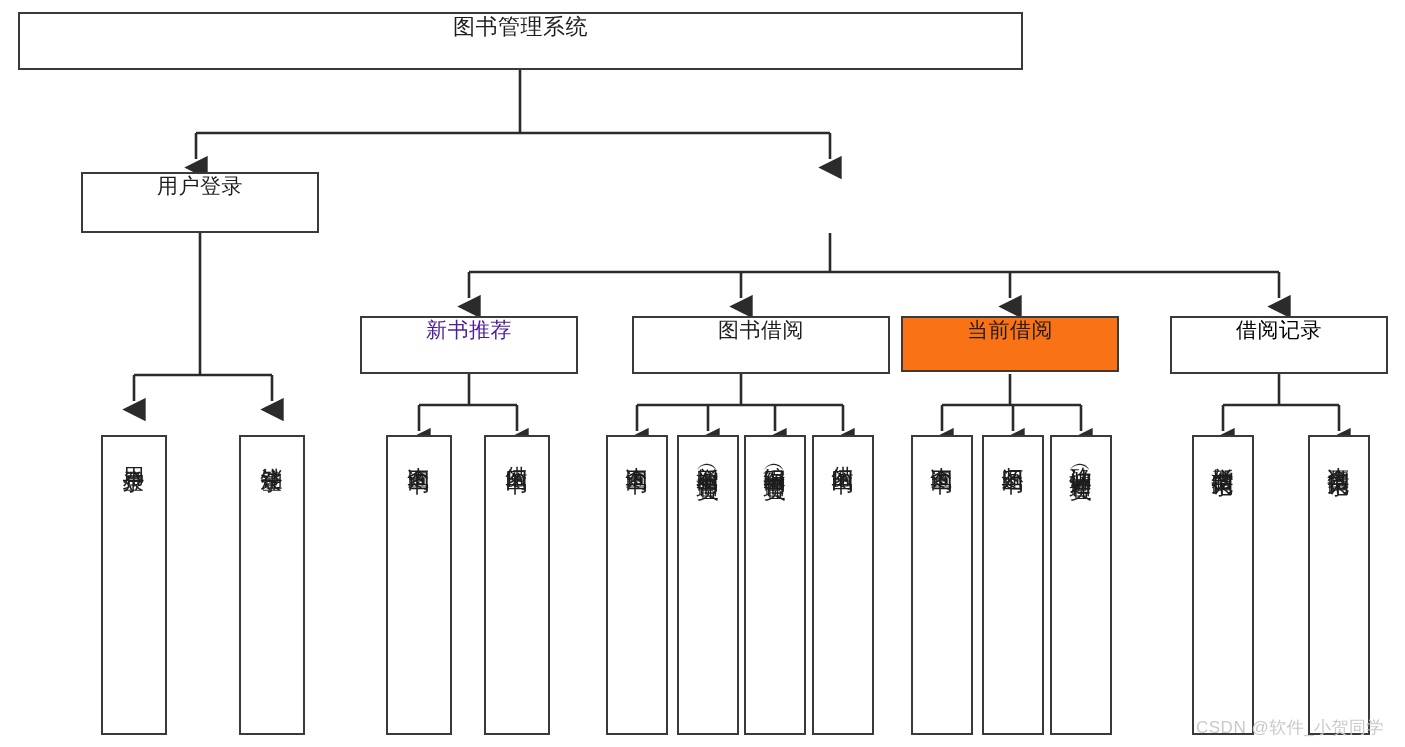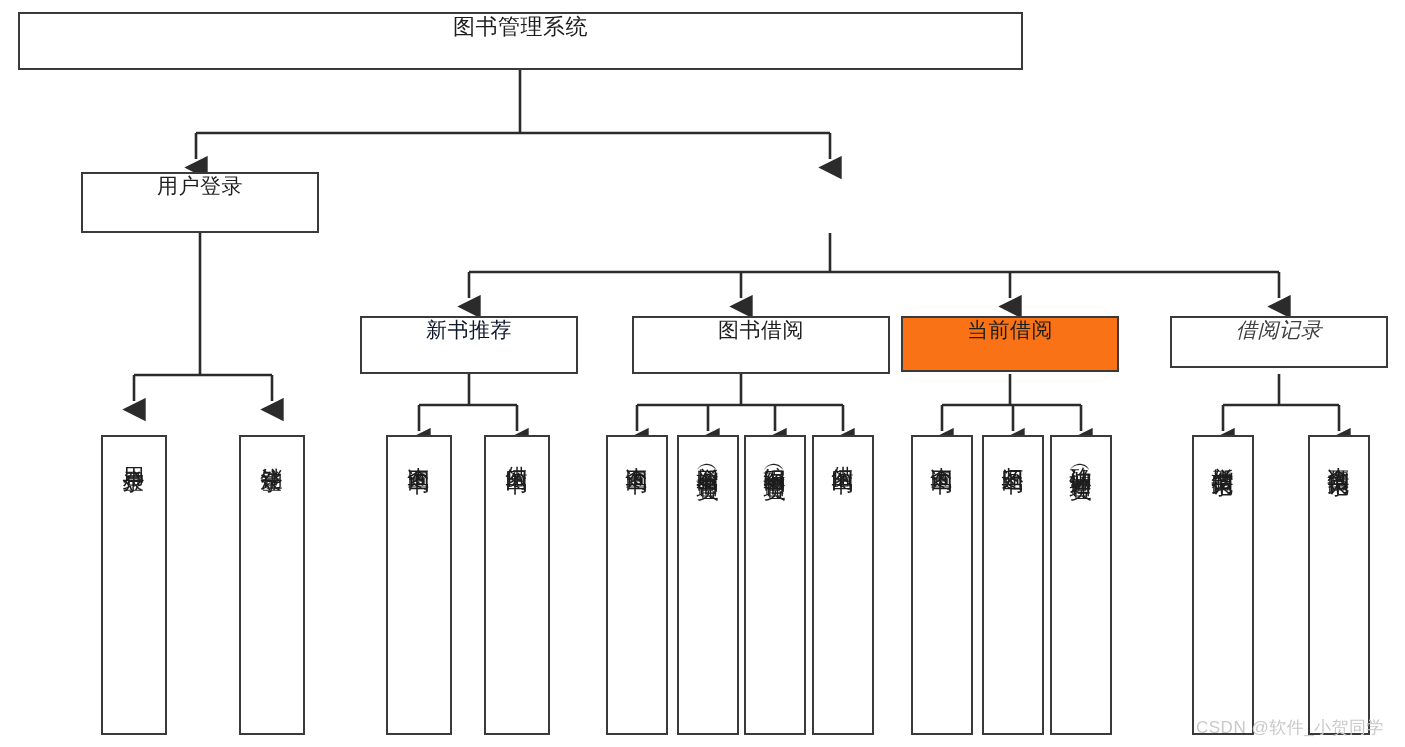--- a/index.html
+++ b/index.html
@@ -118,30 +118,30 @@
   </svg>
 
   <div class="node horizontal" id="node-root" style="left: 18px; top: 12px; width: 1005px; height: 58px; border-color: rgb(58, 58, 58); background: rgb(255, 255, 255); color: rgb(29, 29, 29);">
     <span class="node-label">图书管理系统</span>
   </div>
 
   <div class="node horizontal" id="node-user-login" style="left: 81px; top: 172px; width: 238px; height: 61px; border-color: rgb(58, 58, 58); background: rgb(255, 255, 255); color: rgb(29, 29, 29);">
     <span class="node-label">用户登录</span>
   </div>
 
-  <div class="node horizontal" id="node-new-book-rec" style="left: 360px; top: 316px; width: 218px; height: 58px; border-color: rgb(58, 58, 58); background: rgb(255, 255, 255); color: #0f172a;">
+  <div class="node horizontal" id="node-new-book-rec" style="left: 360px; top: 316px; width: 218px; height: 58px; border-color: rgb(58, 58, 58); background: rgb(255, 255, 255); color: #4c1d95;">
     <span class="node-label">新书推荐</span>
   </div>
   <div class="node horizontal" id="node-book-borrow" style="left: 632px; top: 316px; width: 258px; height: 58px; border-color: rgb(58, 58, 58); background: rgb(255, 255, 255); color: rgb(29, 29, 29);">
     <span class="node-label">图书借阅</span>
   </div>
   <div class="node horizontal" id="node-current-borrow" style="left: 901px; top: 316px; width: 218px; height: 56px; border-color: rgb(58, 58, 58); background: #f97316; color: rgb(29, 29, 29);">
     <span class="node-label">当前借阅</span>
   </div>
-  <div class="node horizontal" id="node-borrow-record" style="left: 1170px; top: 316px; width: 218px; height: 52px; border-color: rgb(58, 58, 58); background: rgb(255, 255, 255); color: #404040; font-style: italic;">
+  <div class="node horizontal" id="node-borrow-record" style="left: 1170px; top: 316px; width: 218px; height: 58px; border-color: rgb(58, 58, 58); background: rgb(255, 255, 255); color: #000000;">
     <span class="node-label">借阅记录</span>
   </div>
 
   <div class="node vertical" id="node-leaf-0" style="left: 101px; top: 435px; width: 66px; height: 300px; border-color: rgb(58, 58, 58); background: rgb(255, 255, 255); color: rgb(29, 29, 29);">
     <span class="node-label">用户登录</span>
   </div>
   <div class="node vertical" id="node-leaf-1" style="left: 239px; top: 435px; width: 66px; height: 300px; border-color: rgb(58, 58, 58); background: rgb(255, 255, 255); color: rgb(29, 29, 29);">
     <span class="node-label">注销登录</span>
   </div>
   <div class="node vertical" id="node-leaf-2" style="left: 386px; top: 435px; width: 66px; height: 300px; border-color: rgb(58, 58, 58); background: rgb(255, 255, 255); color: rgb(29, 29, 29);">

